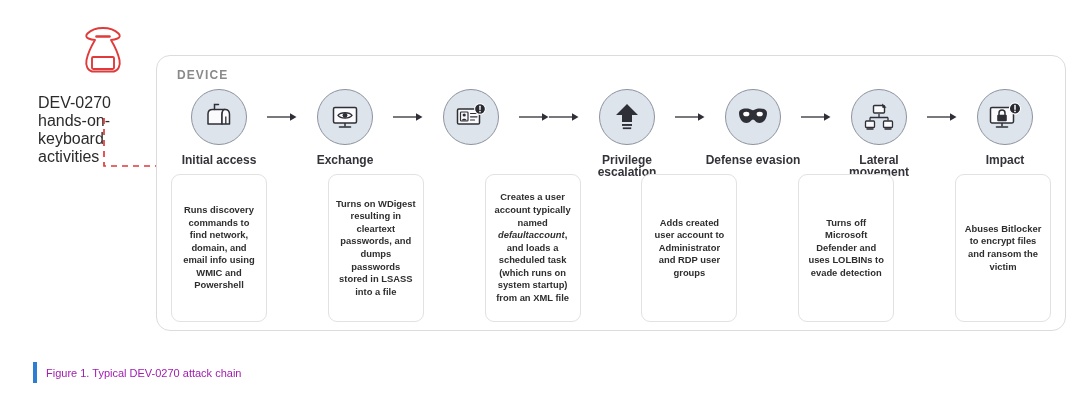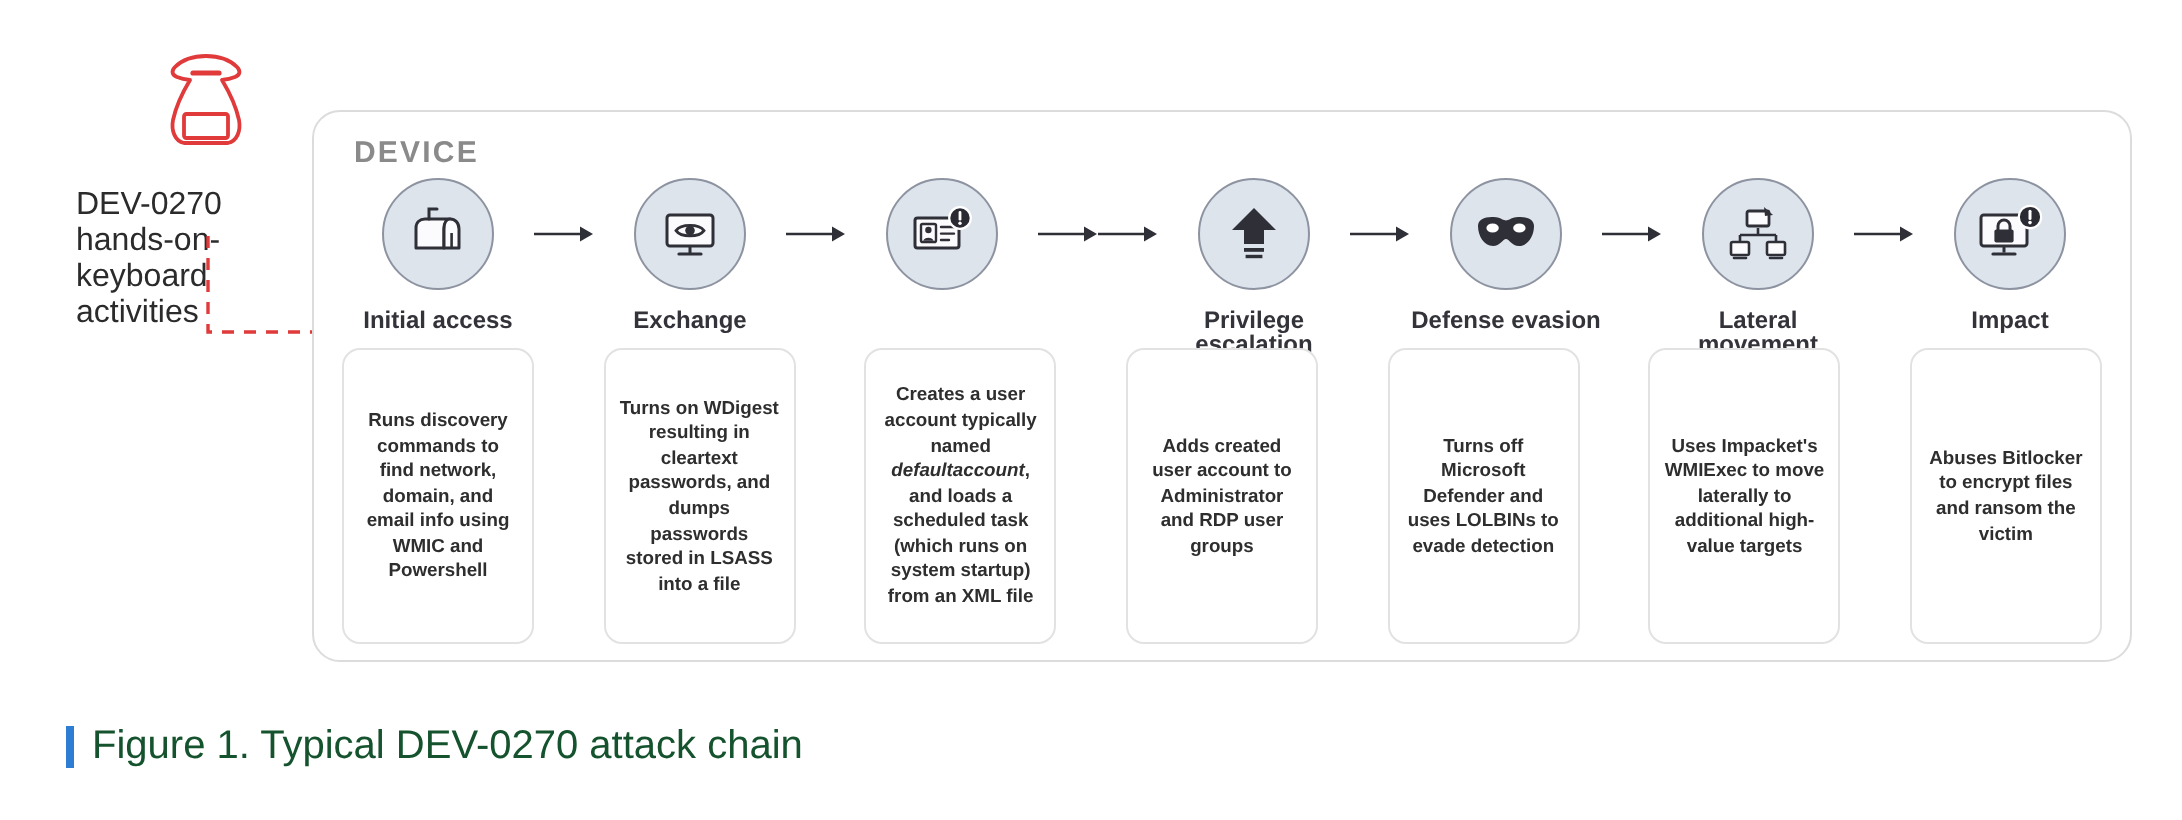--- a/index.html
+++ b/index.html
@@ -47,21 +47,21 @@
     height: 276px;
     border: 1.4px solid #dcdcdc;
     border-radius: 14px;
     background: #ffffff;
     box-sizing: border-box;
   }
   #device-label {
     position: absolute;
     left: 20px;
     top: 12px;
-    font-size: 15px;
+    font-size: 12px;
     font-weight: bold;
     letter-spacing: 1.1px;
     color: #8a8a8a;
   }
 
   
   #stage-row {
     position: absolute;
     left: 14px;
     top: 33px;
@@ -144,22 +144,22 @@
     align-items: center;
   }
   #caption-bar {
     width: 4px;
     height: 21px;
     background: #2d7dd2;
     margin-right: 9px;
     flex: 0 0 4px;
   }
   #caption-text {
-    font-size: 20px;
-    color: #14532d;
+    font-size: 11px;
+    color: #a21caf;
     font-weight: 400;
   }
 </style>
 </head>
 <body>
 
 <div id="attacker-group">
   <svg id="attacker-icon" width="56" height="52" viewBox="0 0 56 52">
 
     <path d="M28 4 C21 4 15.5 6.5 12.5 9.5 C10.5 11.5 11 13.5 13.5 14.5
@@ -339,23 +339,20 @@
     <div class="desc-card">
       <div class="desc-text" id="persistence-desc">Creates a user account typically named <i>defaultaccount</i>, and loads a scheduled task (which runs on system startup) from an XML file</div>
     </div>
     <div class="desc-card">
       <div class="desc-text">Adds created user account to Administrator and RDP user groups</div>
     </div>
     <div class="desc-card">
       <div class="desc-text">Turns off Microsoft Defender and uses LOLBINs to evade detection</div>
     </div>
     <div class="desc-card">
-      <div class="desc-text">Uses Impacket's WMIExec to move laterally to additional high-value targets</div>
-    </div>
-    <div class="desc-card">
       <div class="desc-text">Abuses Bitlocker to encrypt files and ransom the victim</div>
     </div>
   </div>
 </div>
 
 <div id="caption">
   <div id="caption-bar"></div>
   <div id="caption-text">Figure 1. Typical DEV-0270 attack chain</div>
 </div>
 

